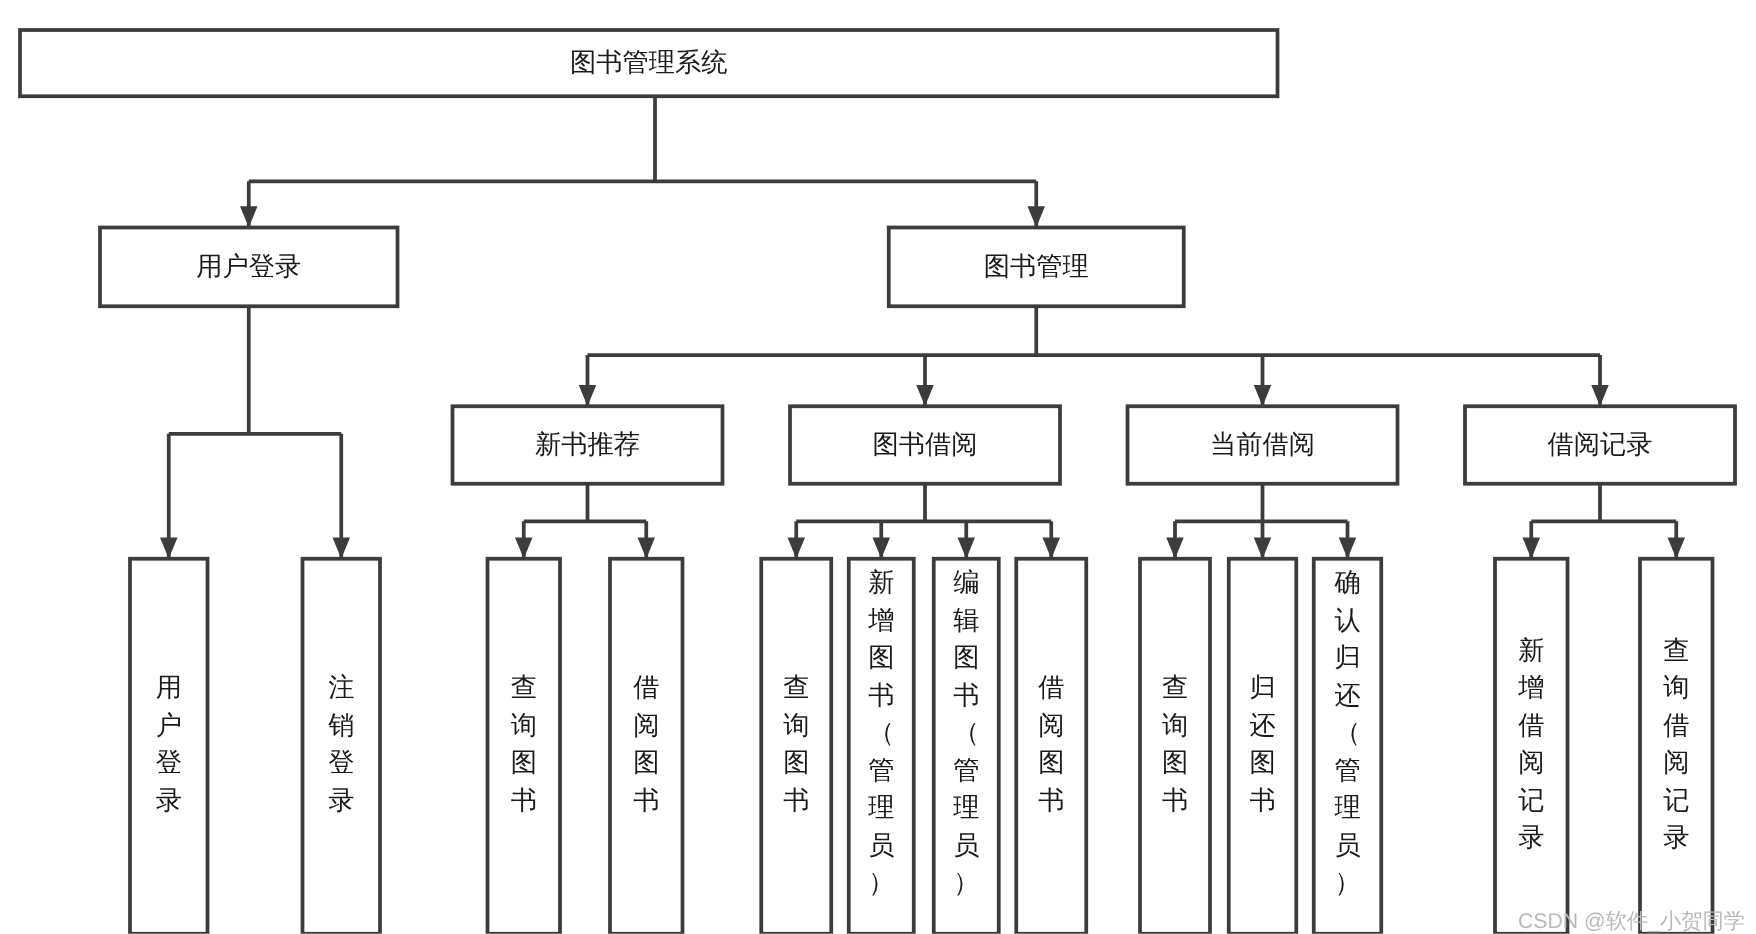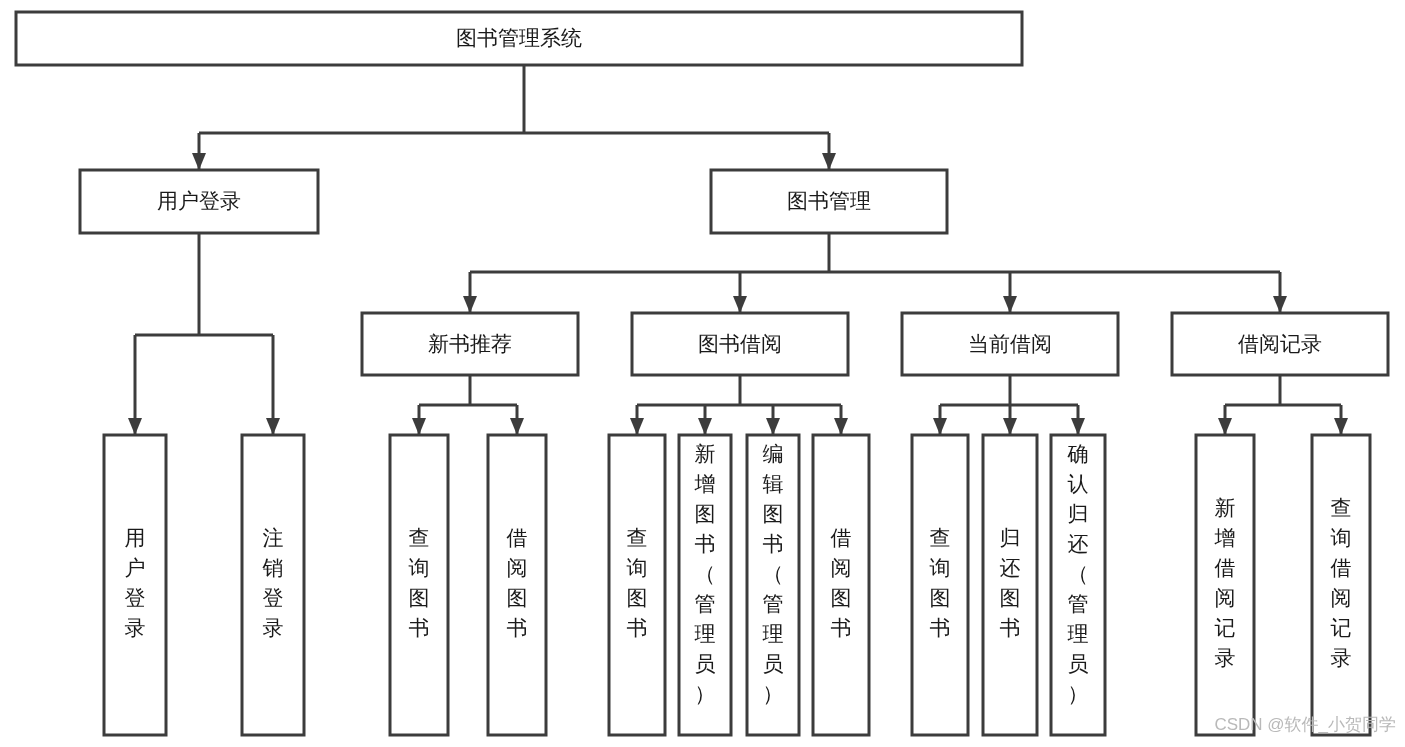--- a/index.html
+++ b/index.html
@@ -10,21 +10,21 @@
   body {
     width: 1405px;
     height: 747px;
     font-family: "Liberation Sans", "DejaVu Sans", sans-serif;
     overflow: hidden;
     position: relative;
   }
   #diagram-root {
     position: absolute;
     left: 0;
-    top: 0;
+    top: 12px;
     width: 1405px;
     height: 711px;
   }
   svg.diagram-canvas {
     display: block;
     width: 1405px;
     height: 747px;
     background: #ffffff;
   }
   .node-box {

